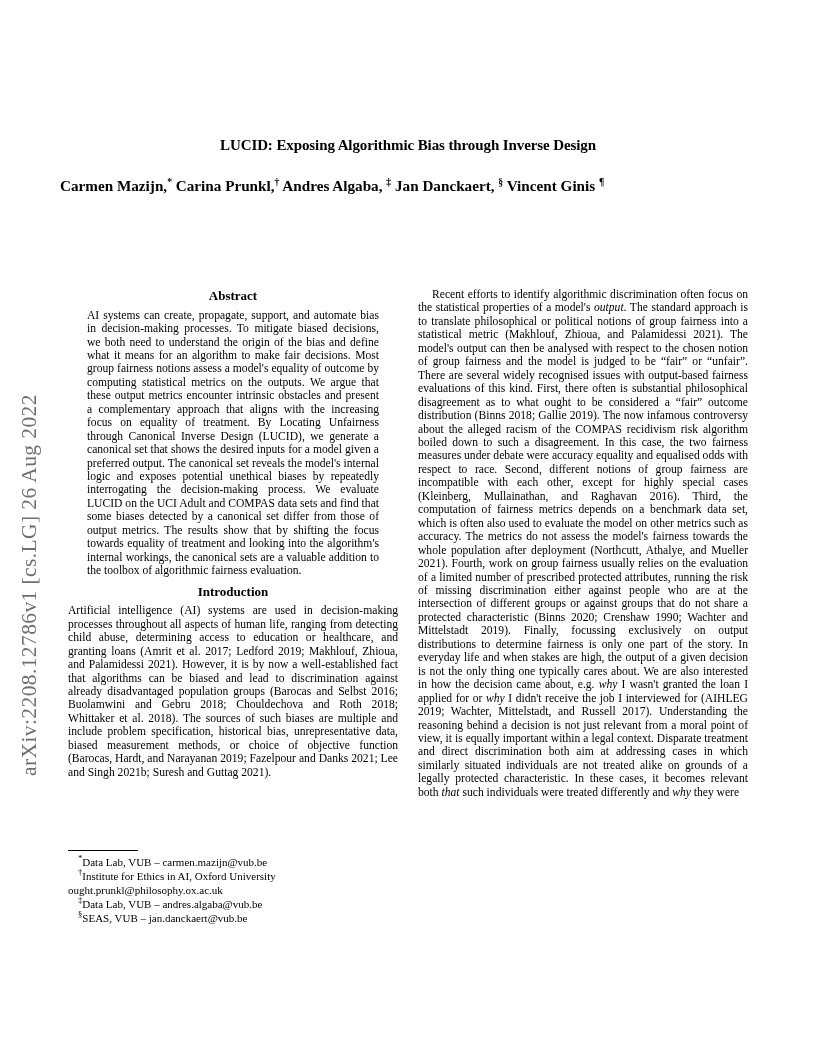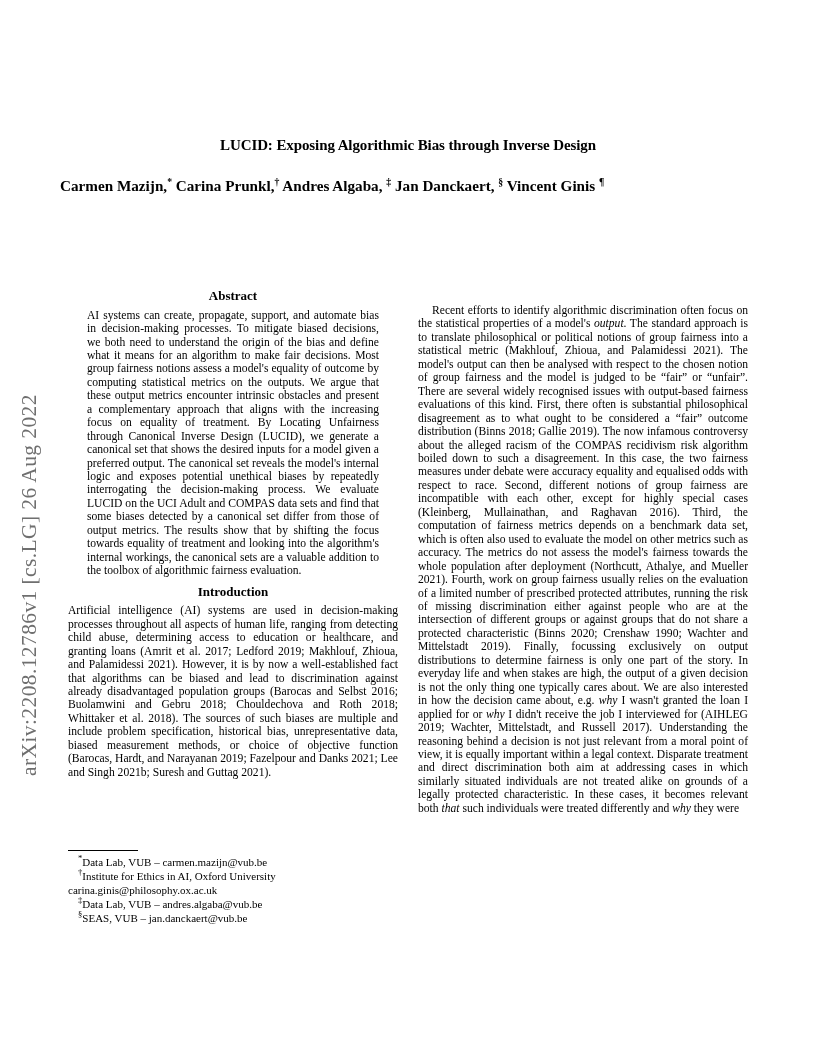--- a/index.html
+++ b/index.html
@@ -104,21 +104,21 @@
     line-height: 13.45px;
     text-align: justify;
     text-justify: inter-word;
     hyphens: none;
   }
 
   .intro-head {
     margin-top: 6px;
   }
   p.first  { text-indent: 0; }
-  .col-right p.body { text-indent: 0; margin-top: 16px; }
+  .col-right p.body { text-indent: 0; }
   .col-right p.body.lead { text-indent: 14px; }
 
   
   .footnotes {
     position: absolute;
     left: 68px;
     top: 850px;
     width: 330px;
     font-size: 11px;
     line-height: 14.1px;
@@ -172,18 +172,18 @@
   </div>
 
   <div class="col col-right">
     <p class="body lead"><span>Recent efforts to identify algorithmic discrimination often focus on the statistical properties of a model's </span><i>output</i><span>. The standard approach is to translate philosophical or political notions of group fairness into a statistical metric (Makhlouf, Zhioua, and Palamidessi 2021). The model's output can then be analysed with respect to the chosen notion of group fairness and the model is judged to be “fair” or “unfair”. There are several widely recognised issues with output-based fairness evaluations of this kind. First, there often is substantial philosophical disagreement as to what ought to be considered a “fair” outcome distribution (Binns 2018; Gallie 2019). The now infamous controversy about the alleged racism of the COMPAS recidivism risk algorithm boiled down to such a disagreement. In this case, the two fairness measures under debate were accuracy equality and equalised odds with respect to race. Second, different notions of group fairness are incompatible with each other, except for highly special cases (Kleinberg, Mullainathan, and Raghavan 2016). Third, the computation of fairness metrics depends on a benchmark data set, which is often also used to evaluate the model on other metrics such as accuracy. The metrics do not assess the model's fairness towards the whole population after deployment (Northcutt, Athalye, and Mueller 2021). Fourth, work on group fairness usually relies on the evaluation of a limited number of prescribed protected attributes, running the risk of missing discrimination either against people who are at the intersection of different groups or against groups that do not share a protected characteristic (Binns 2020; Crenshaw 1990; Wachter and Mittelstadt 2019). Finally, focussing exclusively on output distributions to determine fairness is only one part of the story. In everyday life and when stakes are high, the output of a given decision is not the only thing one typically cares about. We are also interested in how the decision came about, e.g. </span><i>why</i><span> I wasn't granted the loan I applied for or </span><i>why</i><span> I didn't receive the job I interviewed for (AIHLEG 2019; Wachter, Mittelstadt, and Russell 2017). Understanding the reasoning behind a decision is not just relevant from a moral point of view, it is equally important within a legal context. Disparate treatment and direct discrimination both aim at addressing cases in which similarly situated individuals are not treated alike on grounds of a legally protected characteristic. In these cases, it becomes relevant both </span><i>that</i><span> such individuals were treated differently and </span><i>why</i><span> they were</span></p>
   </div>
 
   <div class="footnotes">
     <div class="fn-rule"></div>
     <p class="fn-line"><sup>*</sup><span>Data Lab, VUB – carmen.mazijn@vub.be</span></p>
     <p class="fn-line"><sup>†</sup><span>Institute for Ethics in AI, Oxford University</span></p>
-    <p class="fn-line nohang"><span>carina.ginis@philosophy.ox.ac.uk</span></p>
+    <p class="fn-line nohang"><span>ought.prunkl@philosophy.ox.ac.uk</span></p>
     <p class="fn-line"><sup>‡</sup><span>Data Lab, VUB – andres.algaba@vub.be</span></p>
     <p class="fn-line"><sup>§</sup><span>SEAS, VUB – jan.danckaert@vub.be</span></p>
   </div>
 
 </div>
 
 </body></html>

